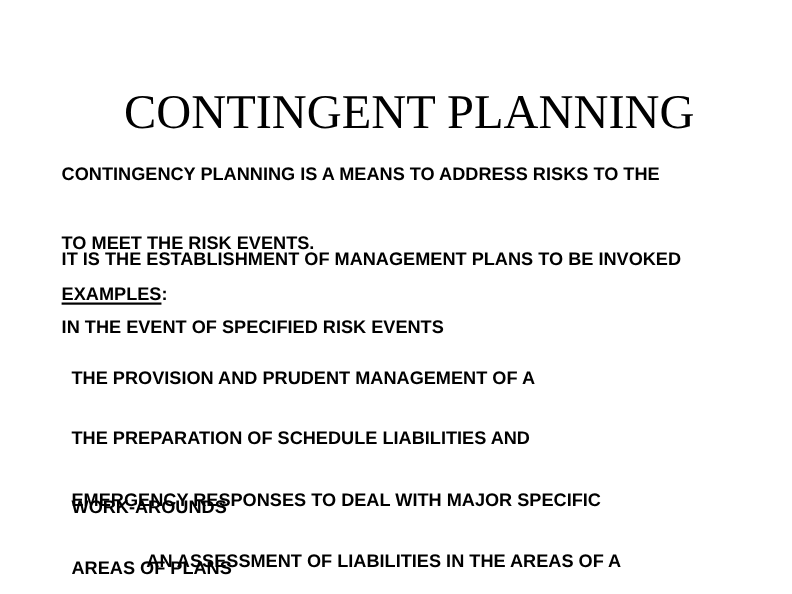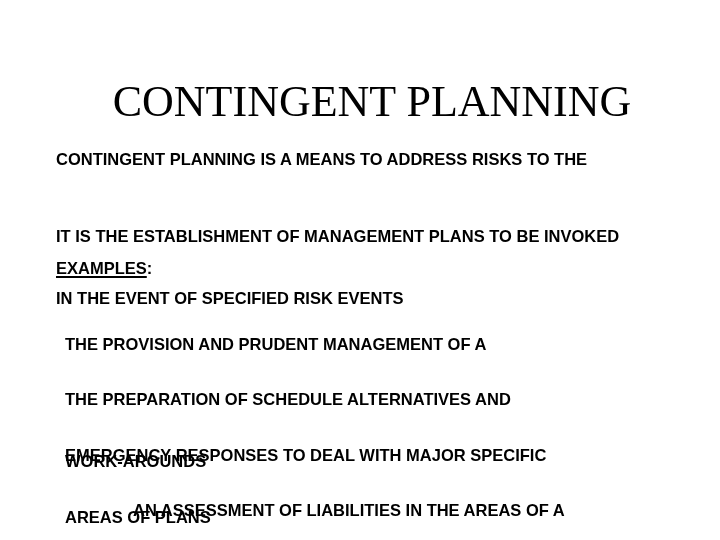--- a/index.html
+++ b/index.html
@@ -45,36 +45,37 @@
     .e3 { left: 65px; top: 404px; }
     .e4 { left: 129px; top: 459px; }
     .line { display: block; }
   </style>
 </head>
 <body>
 
 <h1 class="title">CONTINGENT PLANNING</h1>
 
 <div class="txt p1">
-  <span class="line">CONTINGENT PLANNING IS A MEANS TO ADDRESS RISKS TO THE</span>
+  <span class="line">CONTINGENCY PLANNING IS A MEANS TO ADDRESS RISKS TO THE</span>
+  <span class="line">TO MEET THE RISK EVENTS.</span>
 </div>
 
 <div class="txt p2">
   <span class="line">IT IS THE ESTABLISHMENT OF MANAGEMENT PLANS TO BE INVOKED</span>
   <span class="line">IN THE EVENT OF SPECIFIED RISK EVENTS</span>
 </div>
 
 <div class="txt ex"><u>EXAMPLES</u><span>:</span></div>
 
 <div class="txt e1">
   <span class="line">THE PROVISION AND PRUDENT MANAGEMENT OF A</span>
 </div>
 
 <div class="txt e2">
-  <span class="line">THE PREPARATION OF SCHEDULE ALTERNATIVES AND</span>
+  <span class="line">THE PREPARATION OF SCHEDULE LIABILITIES AND</span>
   <span class="line">WORK-AROUNDS</span>
 </div>
 
 <div class="txt e3">
   <span class="line">EMERGENCY RESPONSES TO DEAL WITH MAJOR SPECIFIC</span>
   <span class="line">AREAS OF PLANS</span>
 </div>
 
 <div class="txt e4">
   <span class="line"> AN ASSESSMENT OF LIABILITIES IN THE AREAS OF A</span>

